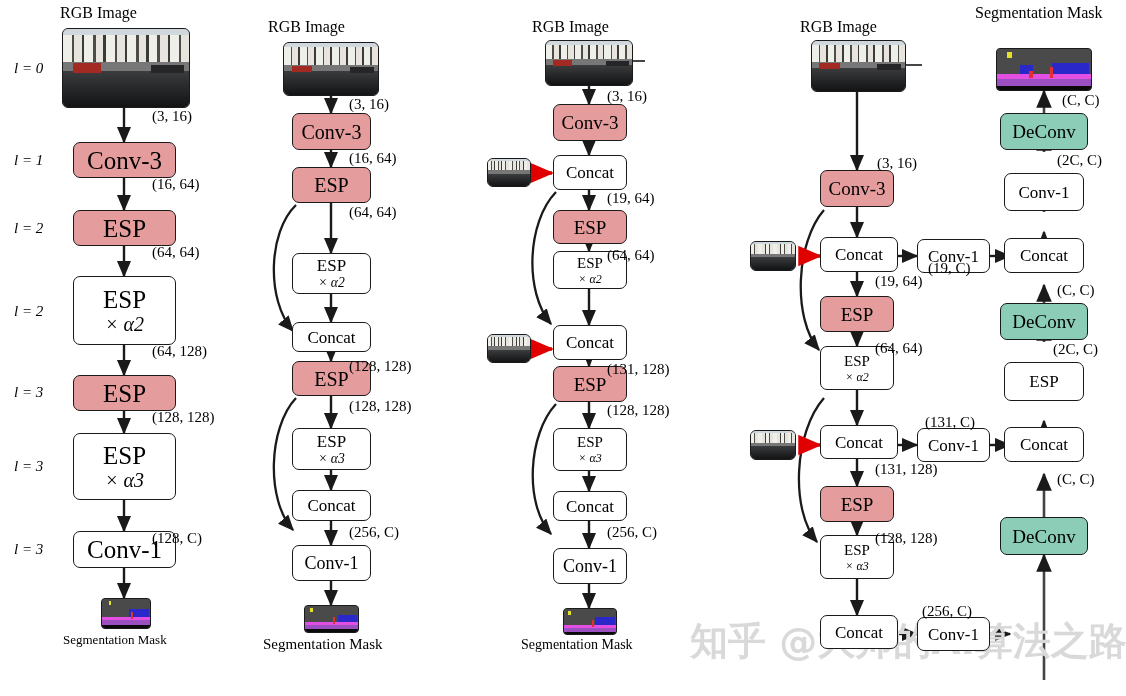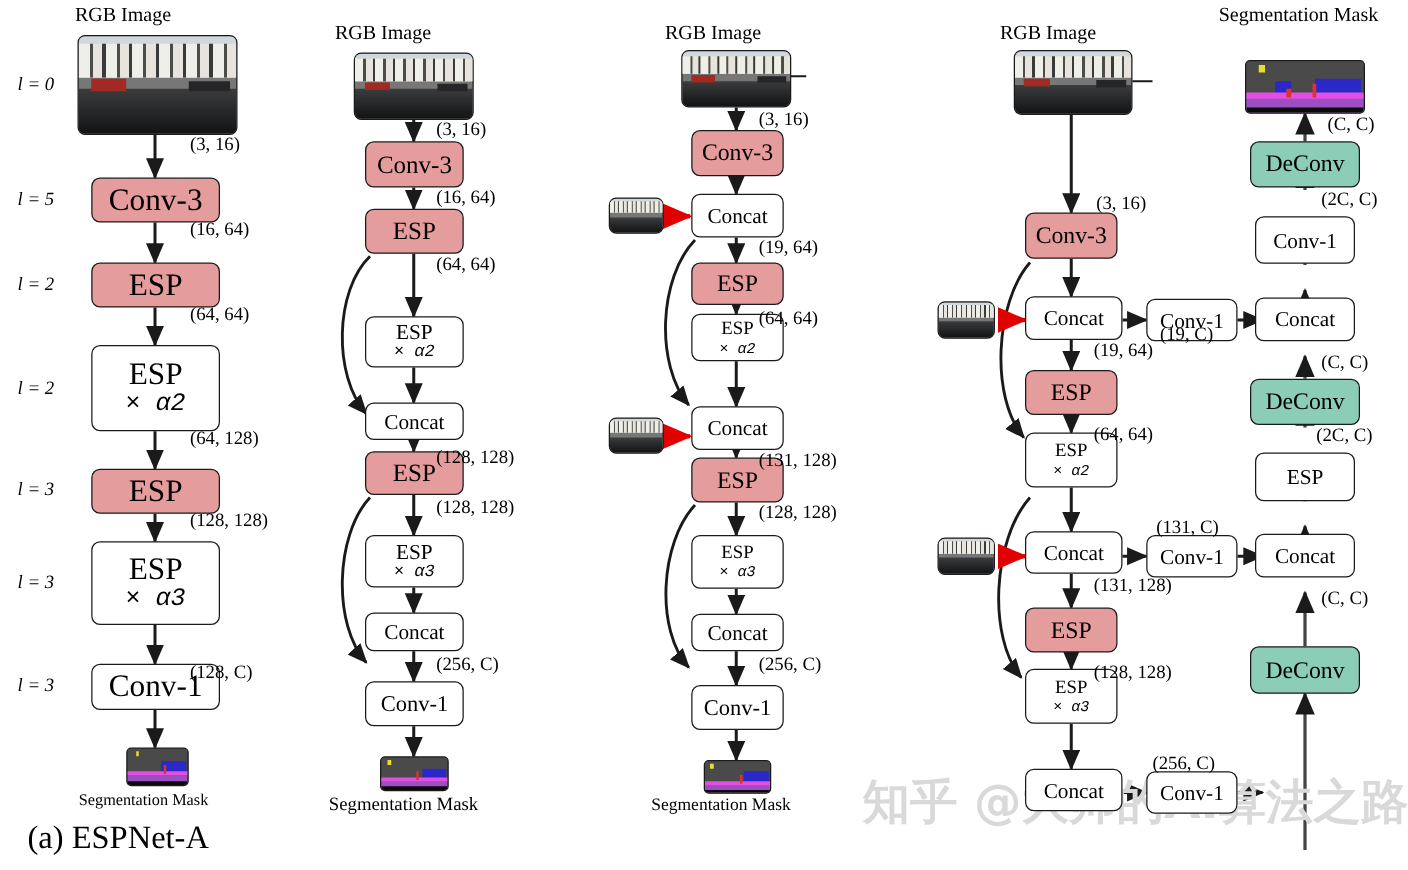--- a/index.html
+++ b/index.html
@@ -8,21 +8,21 @@
   #stage{position:absolute;left:0;top:0;width:1126px;height:696px;}
 
   
   .node{position:absolute;box-sizing:border-box;border:1.6px solid #1a1a1a;
         border-radius:7px;background:#fff;display:flex;flex-direction:column;
         align-items:center;justify-content:center;line-height:1.0;
         text-align:center;z-index:3;}
   .node.pink{background:#e59c9c;}
   .node.green{background:#8ccdb7;}
   .node .l1{display:block;}
-  .node .l2{display:block;font-size:.80em;margin-top:2px;font-family:Liberation Mono, monospace;}
+  .node .l2{display:block;font-size:.80em;margin-top:2px;}
 
   
   .thumb{position:absolute;box-sizing:border-box;border:1.6px solid #1a1a1a;
          border-radius:6px;overflow:hidden;background:#777;z-index:4;}
   .thumb .sky{position:absolute;left:0;top:0;width:100%;height:42%;
         background:linear-gradient(#cfd6dc,#dfe3e6);}
   .thumb .bldg{position:absolute;left:0;top:8%;width:100%;height:34%;
         background:
           repeating-linear-gradient(90deg,#efefe9 0 7%,#4c4c48 7% 9%,#e6e4dc 9% 15%,#3a3a38 15% 17%),
           #cfcdc5;}
@@ -163,21 +163,21 @@
       <div class="road"></div>
   <div class="car" style="left:8%;width:22%;"></div>
   <div class="car2" style="left:70%;width:26%;"></div>
 </div>
 <div class="lvl" style="left:14px;top:60px;">l = 0</div>
 
 <div class="tag" style="left:152px;top:108px;">(3, 16)</div>
 <div class="node pink" style="left:73px;top:142px;width:103px;height:36px;font-size:25px;">
   <span class="l1">Conv-3</span>
 </div>
-<div class="lvl" style="left:14px;top:152px;">l = 5</div>
+<div class="lvl" style="left:14px;top:152px;">l = 1</div>
 
 <div class="tag" style="left:152px;top:176px;">(16, 64)</div>
 <div class="node pink" style="left:73px;top:210px;width:103px;height:36px;font-size:25px;">
   <span class="l1">ESP</span>
 </div>
 <div class="lvl" style="left:14px;top:220px;">l = 2</div>
 
 <div class="tag" style="left:152px;top:244px;">(64, 64)</div>
 <div class="node" style="left:73px;top:276px;width:103px;height:69px;font-size:25px;">
   <span class="l1">ESP</span>
@@ -207,21 +207,20 @@
 <div class="seg" style="left:101px;top:598px;width:50px;height:31px;">
   <div class="s-sky"></div>
       <div class="s-blue" style="left:56%;width:42%;"></div>
   <div class="s-road"></div>
       <div class="s-walk"></div>
       <div class="s-blk"></div>
   <div class="s-red" style="left:60%;"></div>
       <div class="s-yel" style="left:14%;"></div>
 </div>
 <div class="lbl" style="left:63px;top:632px;font-size:13px;">Segmentation Mask</div>
-<div class="cap" style="left:22px;top:655px;">(a) ESPNet-A</div>
 
 <div class="hdr" style="left:268px;top:18px;">RGB Image</div>
 <div class="thumb" style="left:283px;top:42px;width:96px;height:54px;">
   <div class="sky"></div>
       <div class="bldg"></div>
       <div class="road"></div>
   <div class="car" style="left:8%;width:22%;"></div>
   <div class="car2" style="left:70%;width:26%;"></div>
 </div>
 <div class="tag" style="left:349px;top:96px;">(3, 16)</div>

